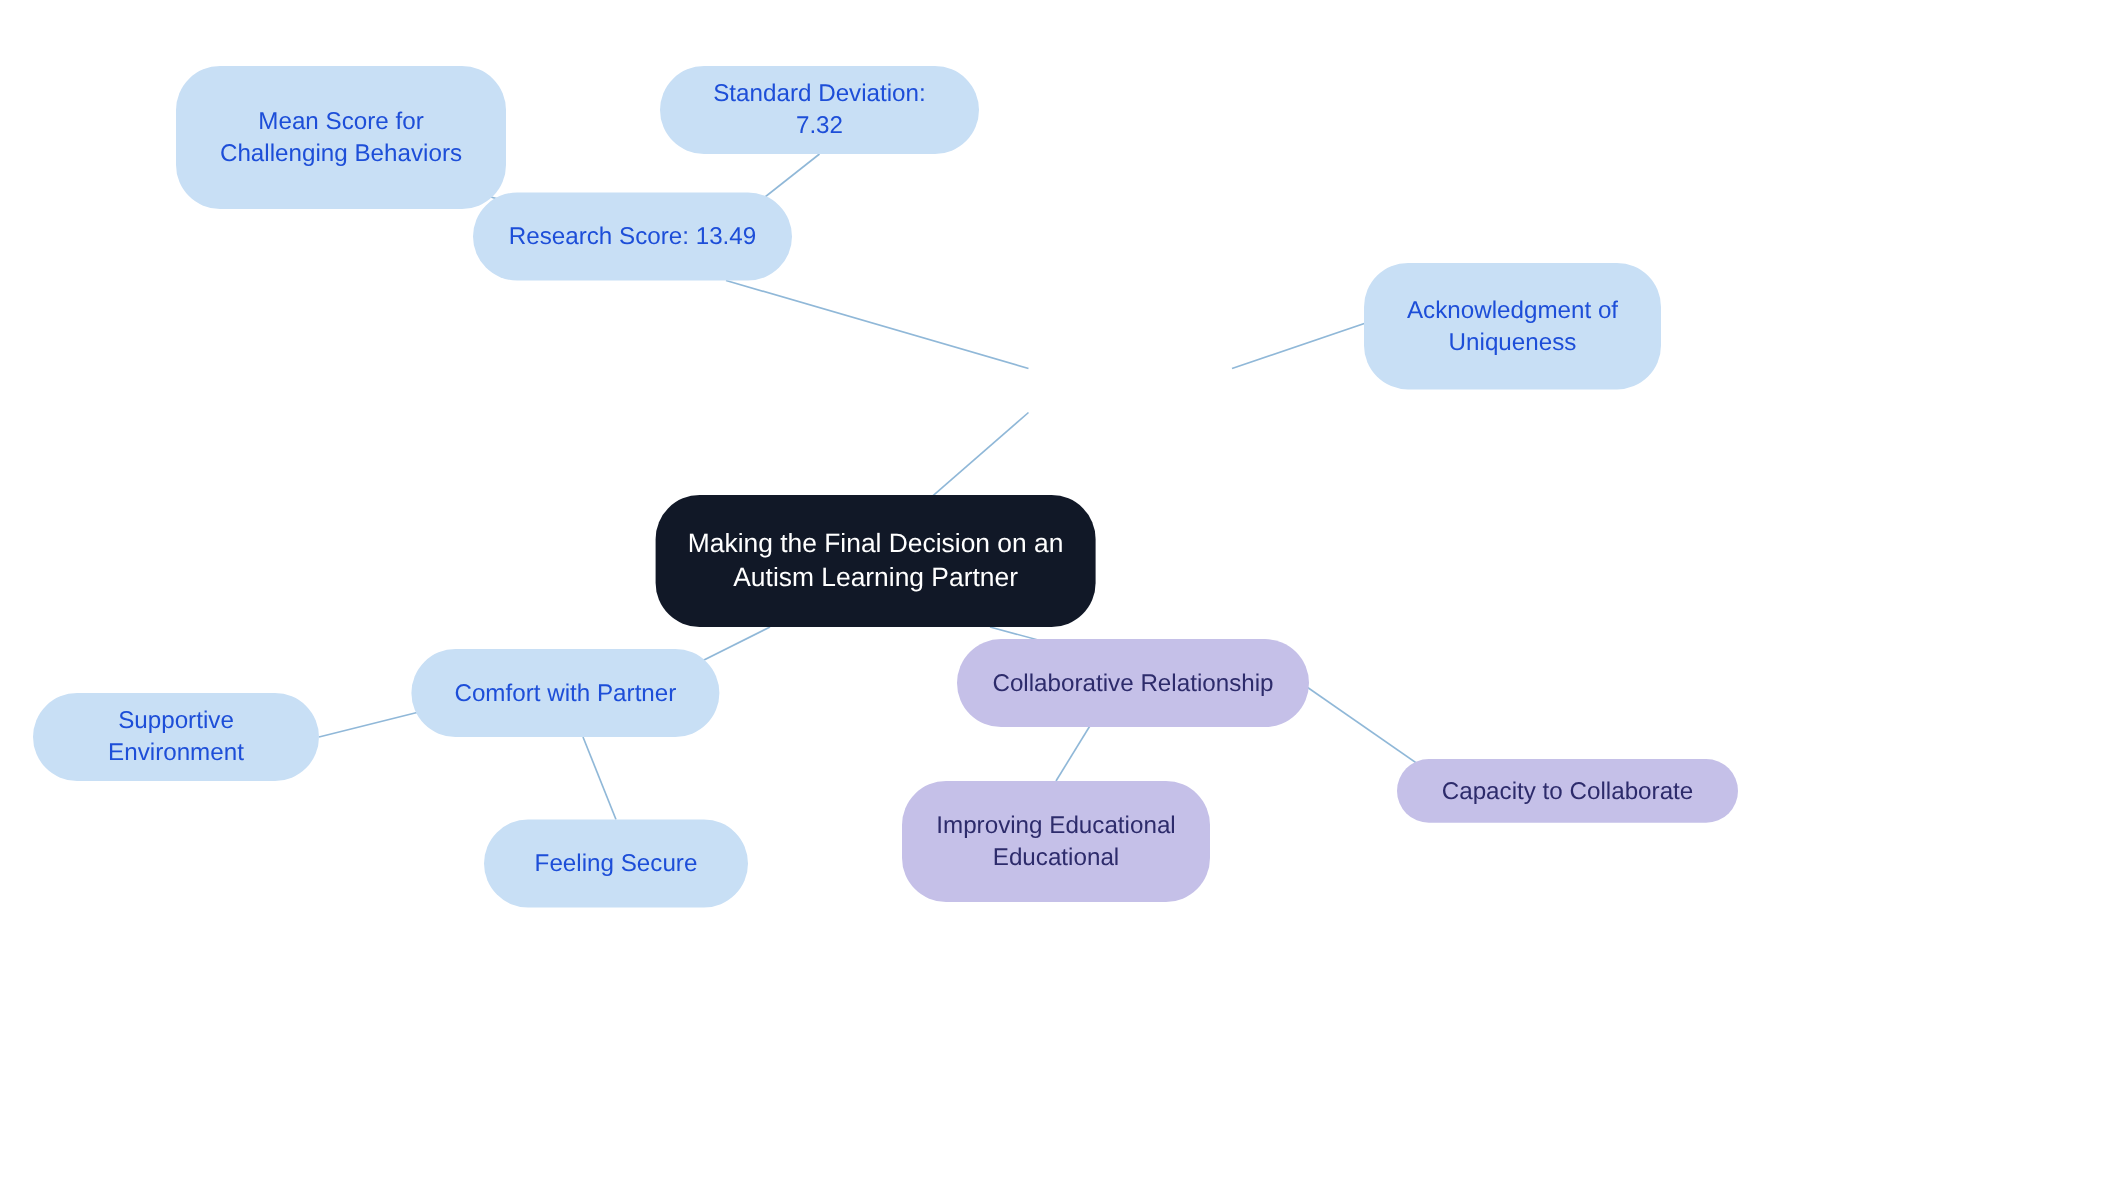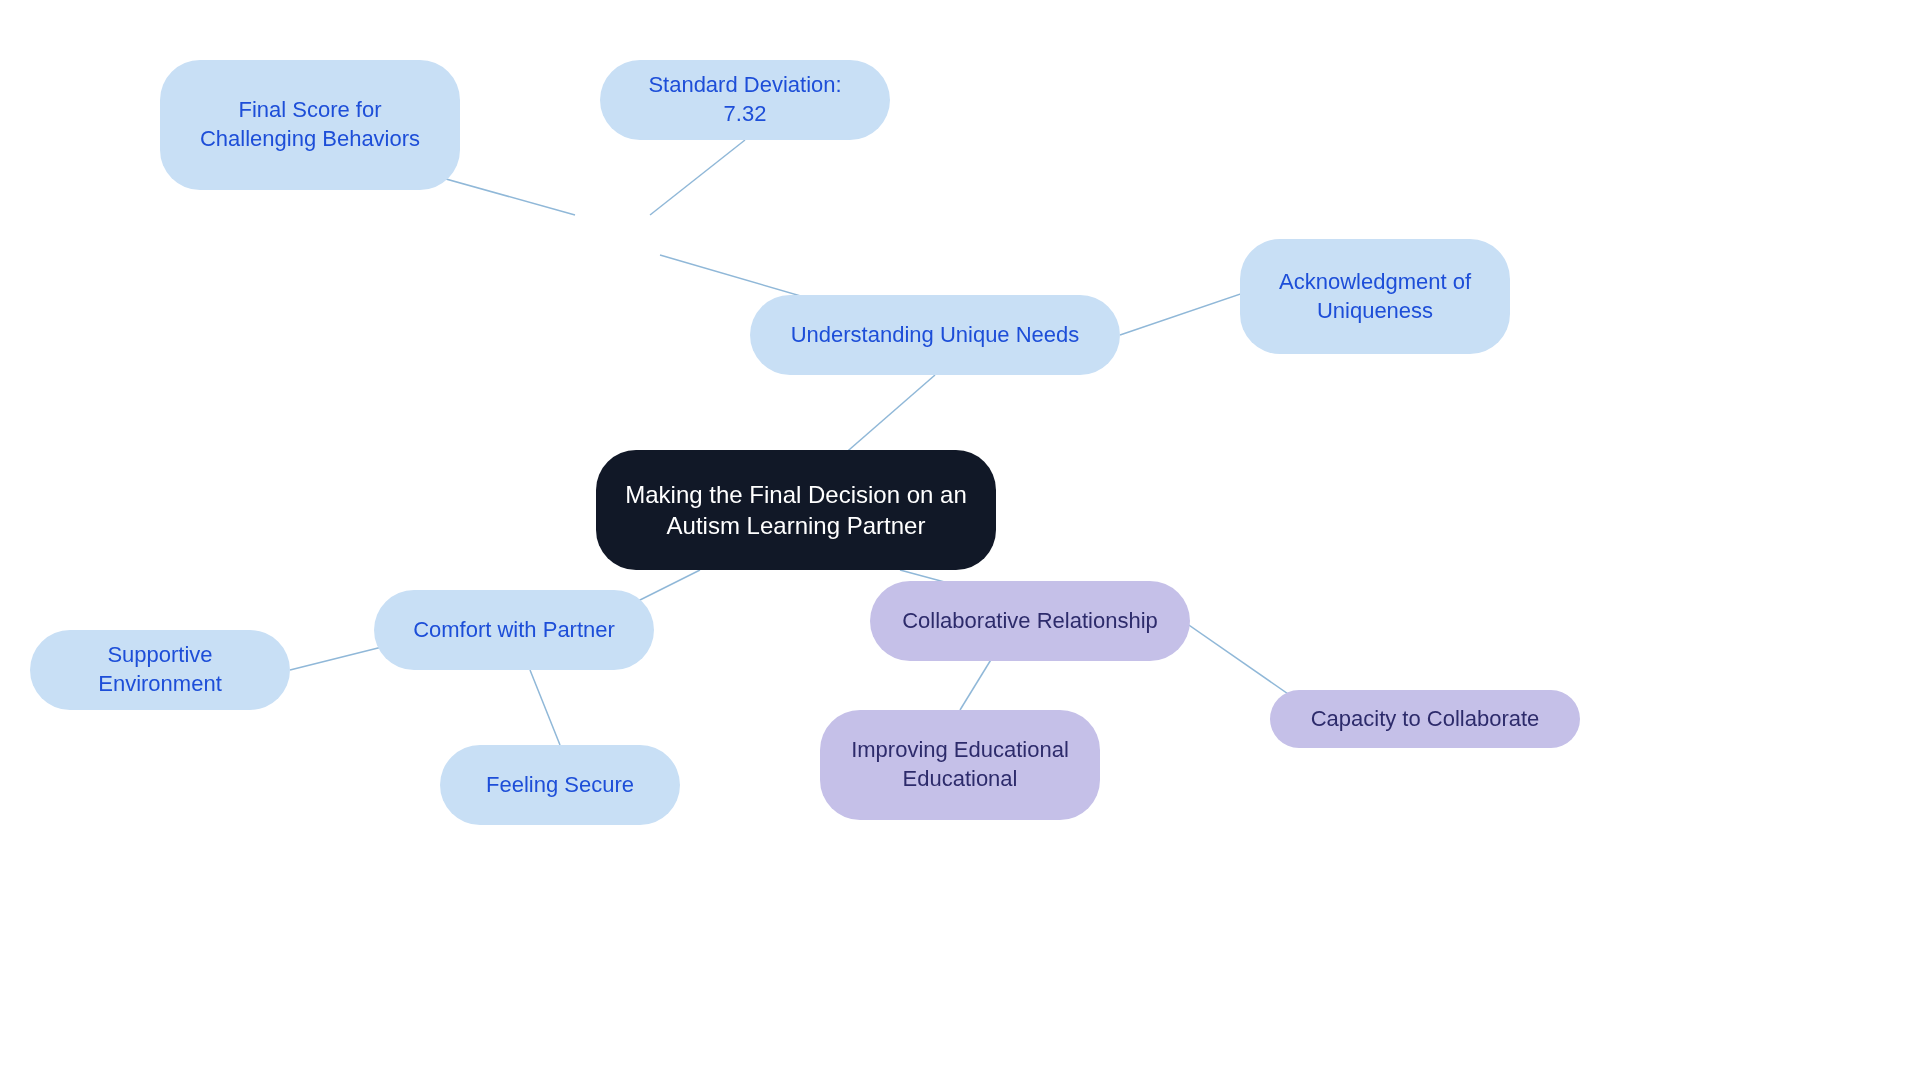--- a/index.html
+++ b/index.html
@@ -170,28 +170,28 @@
 
     <line x1="530" y1="670" x2="560" y2="745" stroke="#90b8d8" stroke-width="1.5"></line>
 
     <line x1="900" y1="570" x2="1030" y2="605" stroke="#90b8d8" stroke-width="1.5"></line>
 
     <line x1="1000" y1="645" x2="960" y2="710" stroke="#90b8d8" stroke-width="1.5"></line>
 
     <line x1="1160" y1="605" x2="1340" y2="730" stroke="#90b8d8" stroke-width="1.5"></line>
   </svg>
 
-  <div class="node node-blue" id="node-mean-score">Final Score for Challenging Behaviors</div>
+  <div class="node node-blue" id="node-mean-score">Mean Score for Challenging Behaviors</div>
 
   <div class="node node-blue" id="node-std-dev">Standard Deviation: 7.32</div>
 
+  <div class="node node-blue" id="node-research-score">Research Score: 13.49</div>
 
   <div class="node node-blue" id="node-acknowledgment">Acknowledgment of Uniqueness</div>
 
-  <div class="node node-blue" id="node-understanding">Understanding Unique Needs</div>
 
   <div class="node node-dark" id="node-central">Making the Final Decision on an Autism Learning Partner</div>
 
   <div class="node node-blue" id="node-comfort">Comfort with Partner</div>
 
   <div class="node node-blue" id="node-supportive">Supportive Environment</div>
 
   <div class="node node-blue" id="node-feeling-secure">Feeling Secure</div>
 
   <div class="node node-purple" id="node-collaborative">Collaborative Relationship</div>

